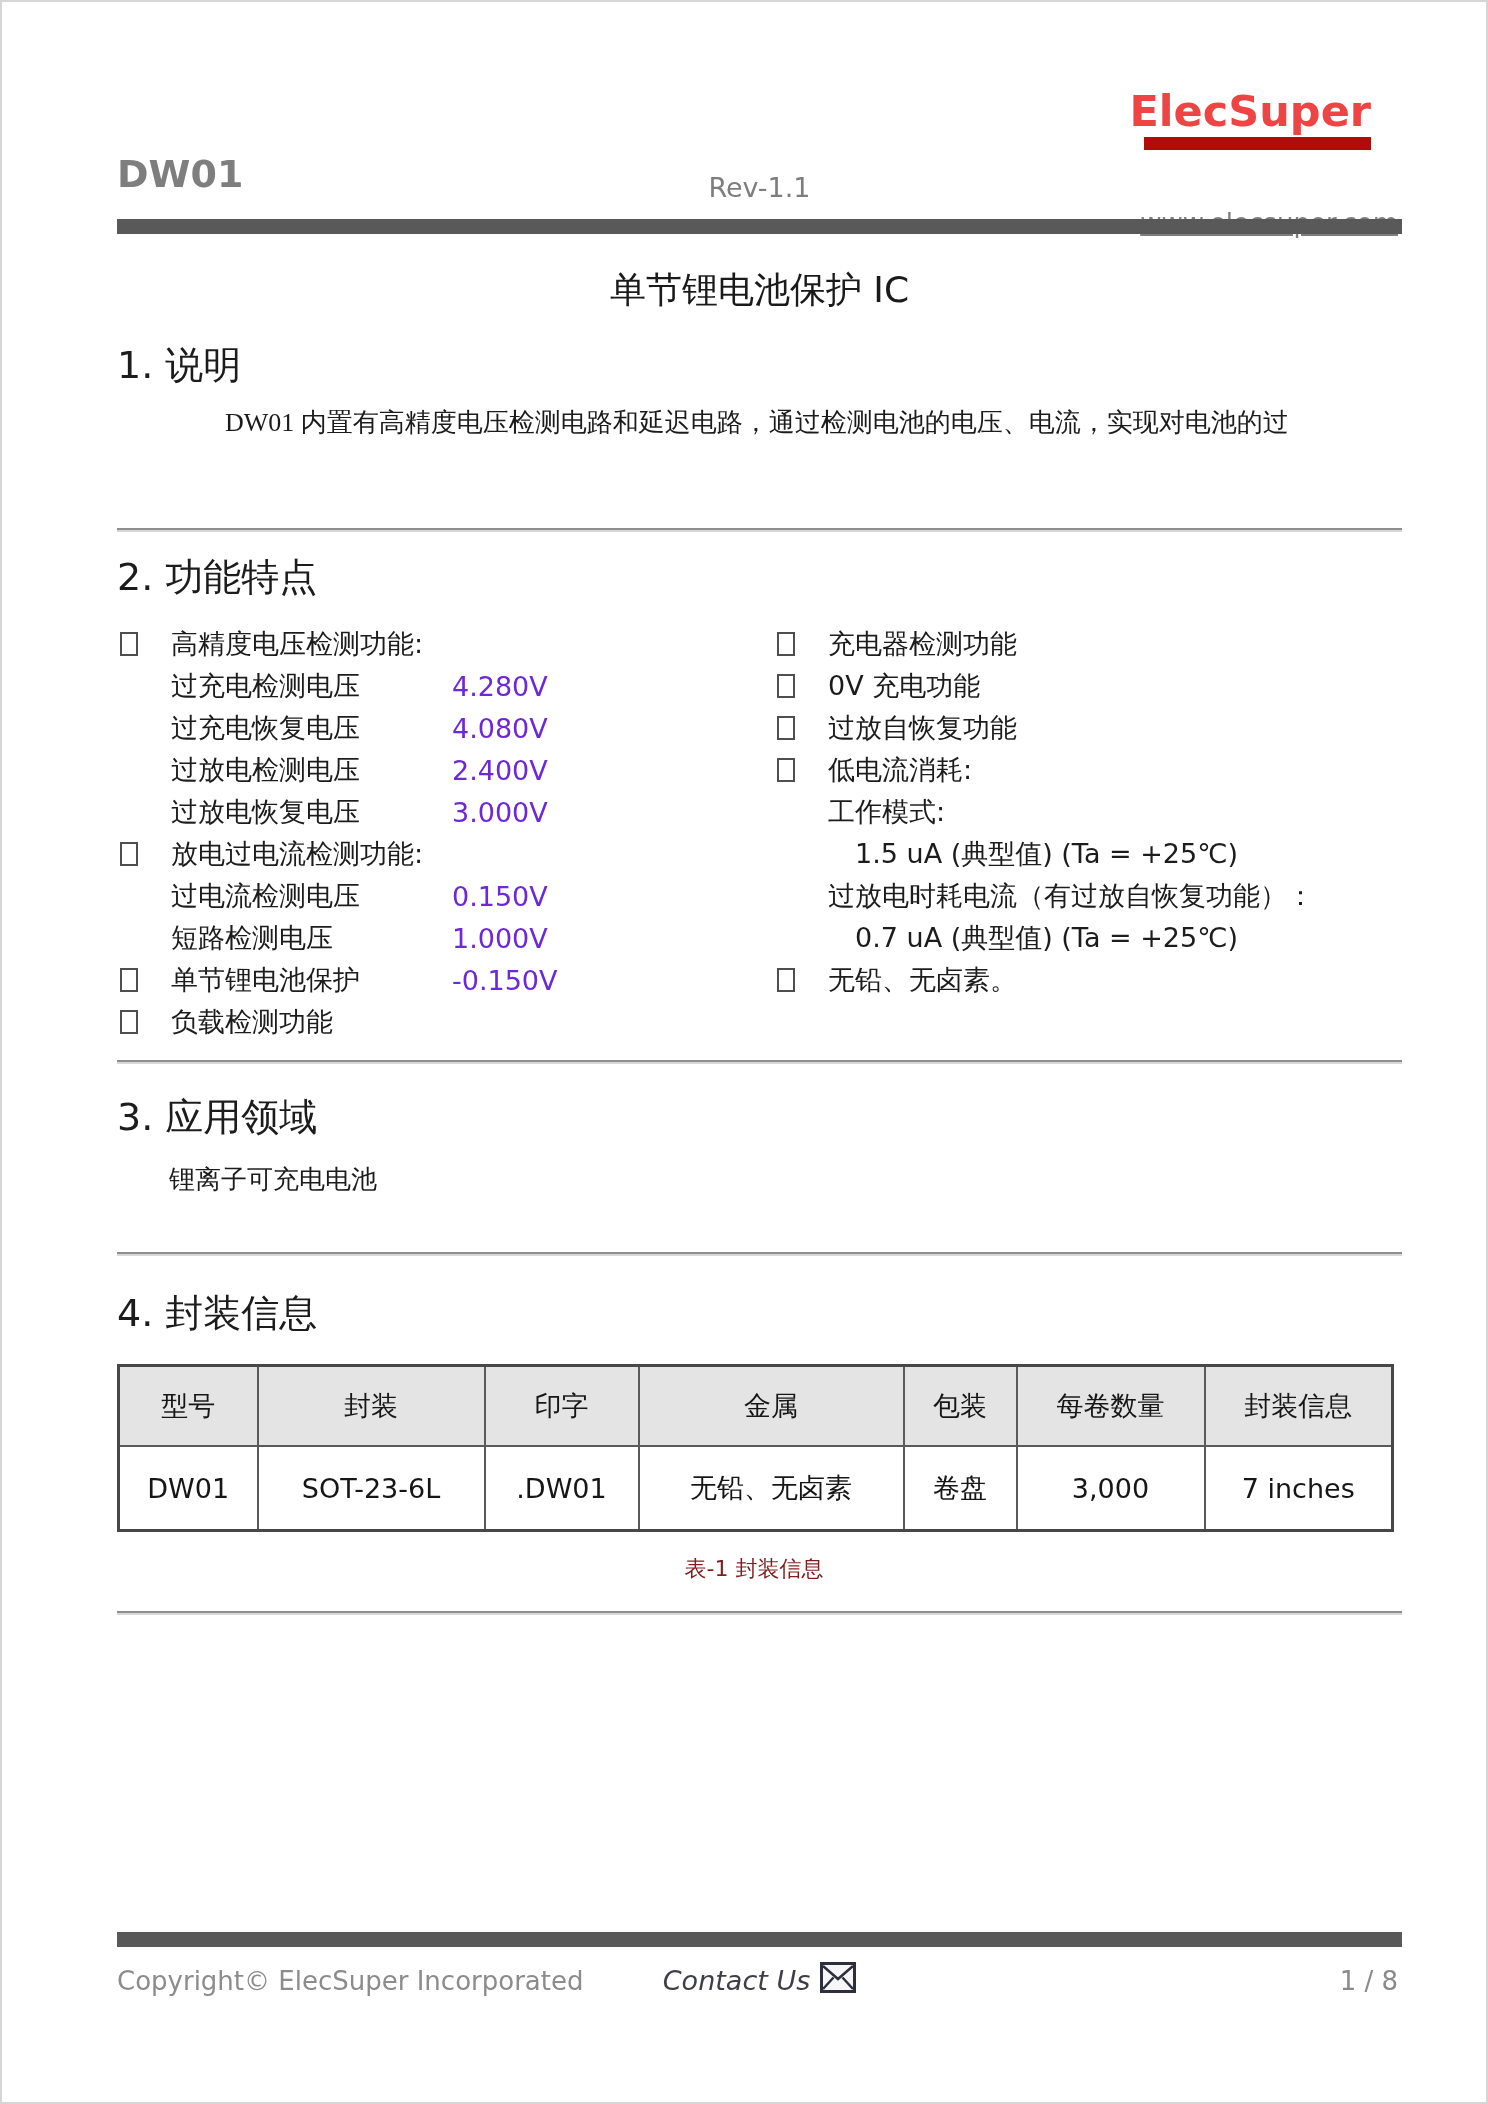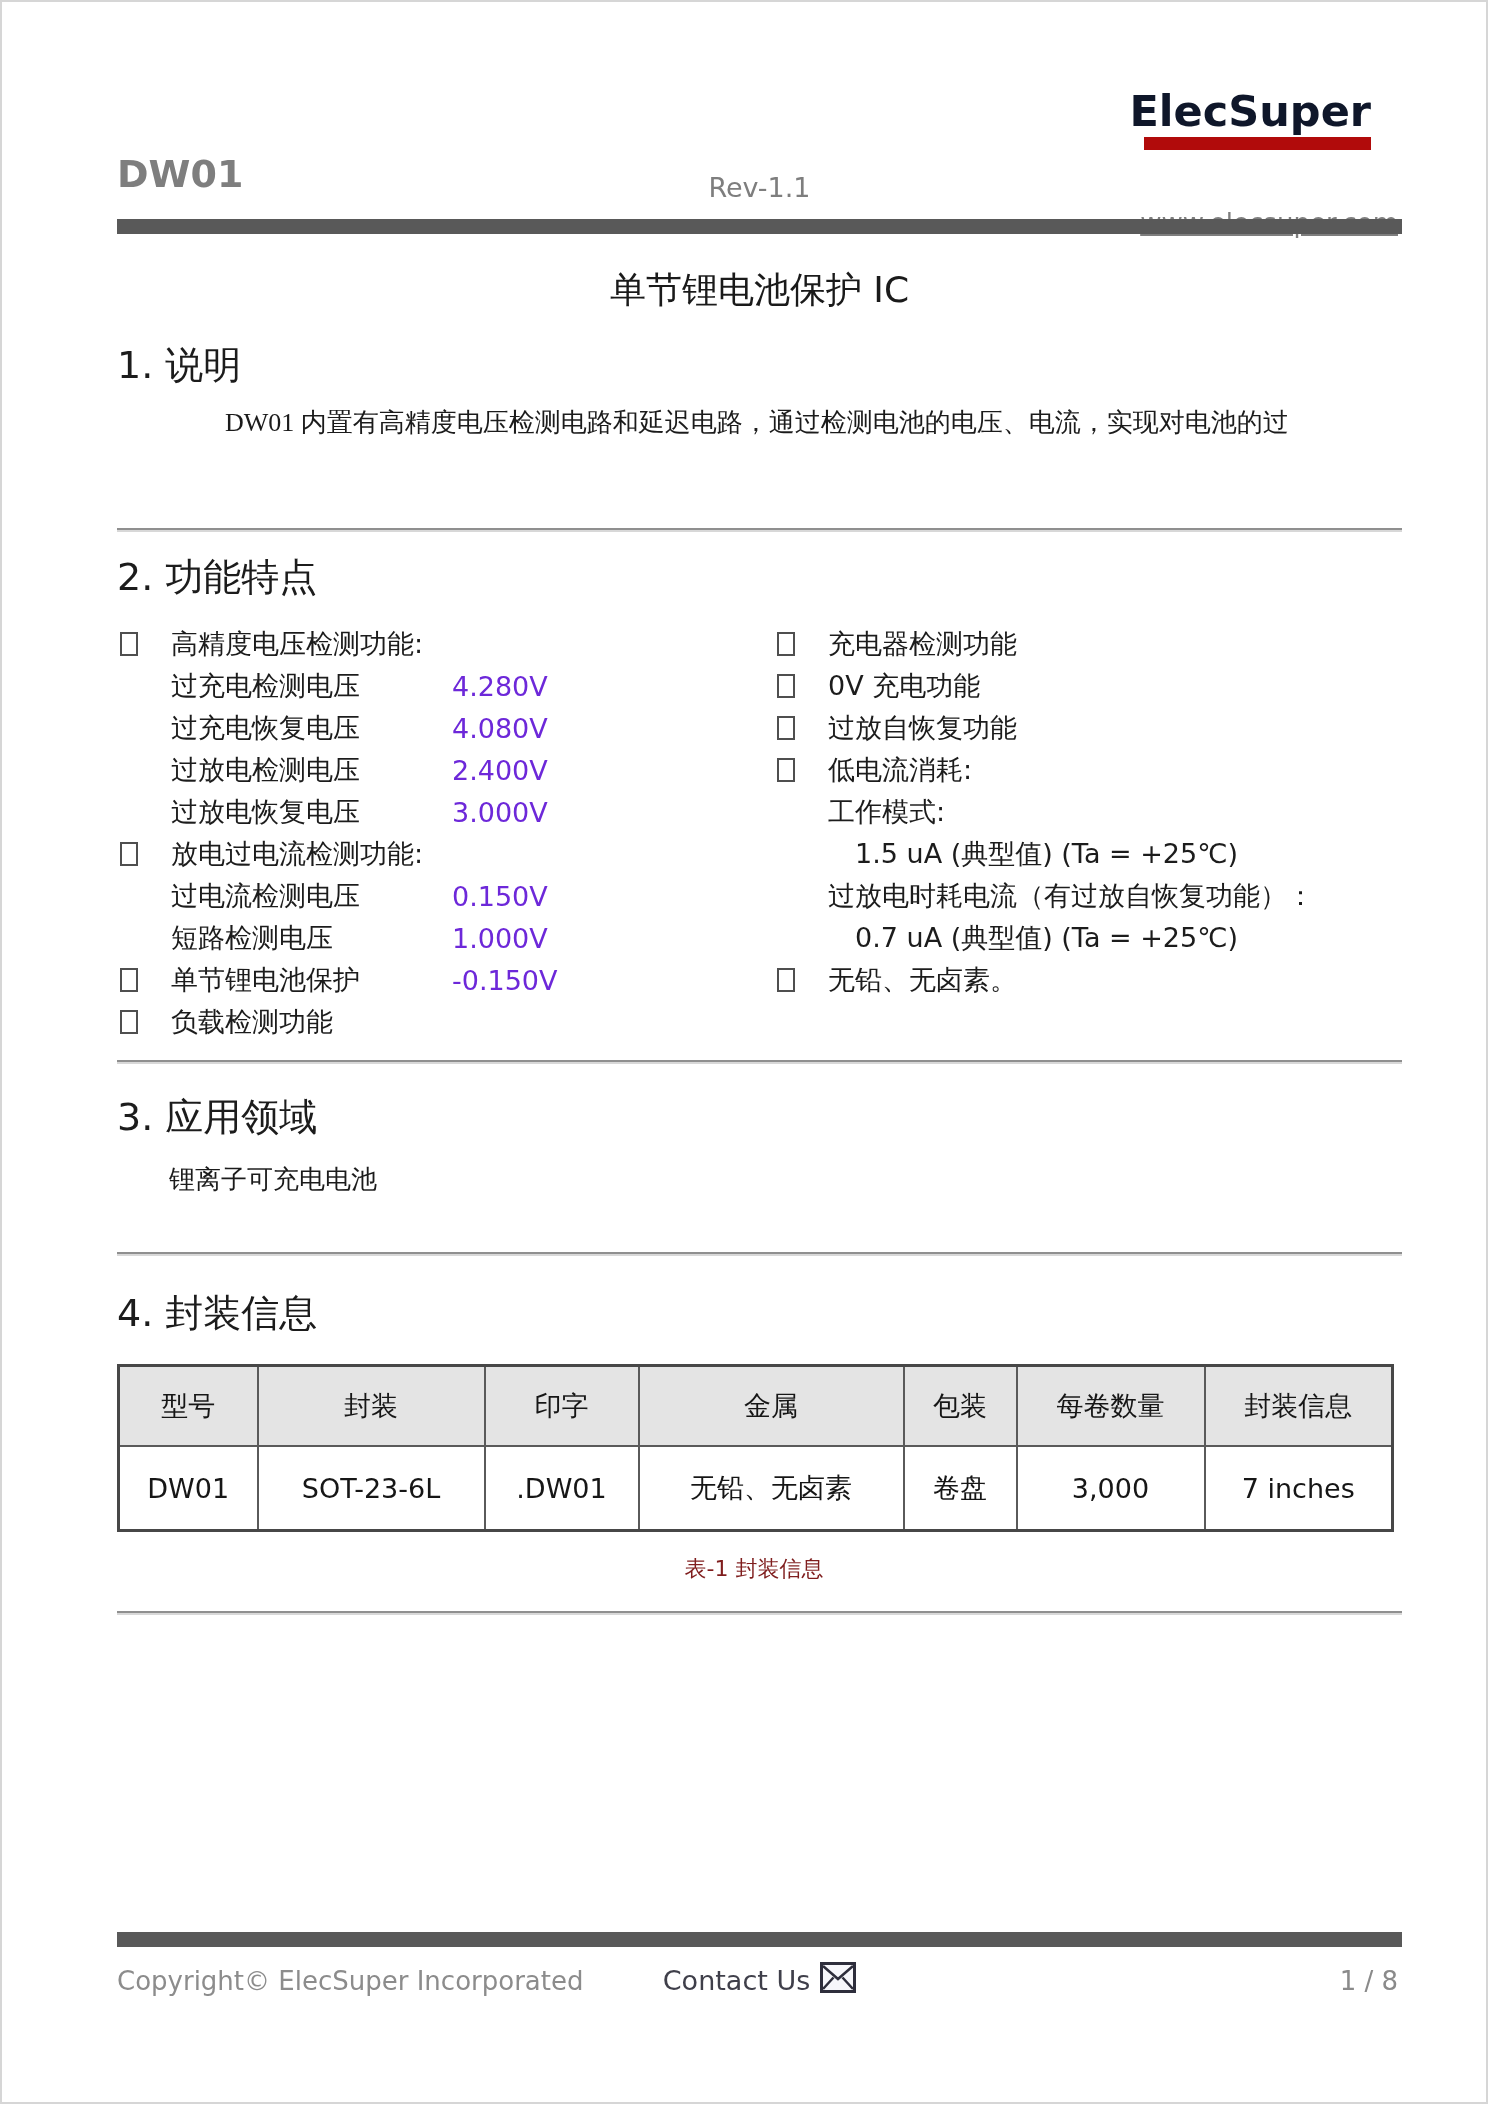--- a/index.html
+++ b/index.html
@@ -3,21 +3,21 @@
 <meta charset="utf-8">
 <style>
   html,body{margin:0;padding:0;background:#ffffff;}
   .page{
     position:relative; width:1488px; height:2104px; background:#ffffff;
     border:2px solid #d6d6d6; box-sizing:border-box; overflow:hidden;
     font-family:"DejaVu Sans","Liberation Sans",sans-serif; color:#1b1b1b;
   }
   
   .logo-text{position:absolute; right:115px; top:88px; font-size:43px; font-weight:bold;
-    color:#0f172a; letter-spacing:0px; line-height:1; white-space:nowrap;}
+    color:#ef4444; letter-spacing:0px; line-height:1; white-space:nowrap;}
   .logo-bar{position:absolute; right:115px; top:135px; width:227px; height:13px;}
   .hdr-part{position:absolute; left:115px; top:150px; font-size:38px; font-weight:bold; color:#7e7e7e; line-height:1.2;}
   .hdr-rev{position:absolute; left:115px; top:170px; width:1285px; text-align:center; font-size:27px; color:#7e7e7e;}
   .hdr-www{position:absolute; right:88px; top:172px; font-size:26px; color:#7e7e7e; text-decoration:underline; cursor:pointer;margin-top:34px;}
   .bar{position:absolute; left:115px; width:1285px; height:15px; background:#595959;}
   .bar-top{top:217px;}
   .bar-bottom{top:1930px;}
   .divider{position:absolute; left:115px; width:1285px; height:4px;
     background:linear-gradient(to bottom,#8f8f8f 0 50%,#d8d8d8 50% 100%);}
   
@@ -40,21 +40,21 @@
   .fvalue{position:absolute; left:335px; top:50%; transform:translateY(-50%); font-size:27px; color:#6d28d9; white-space:nowrap;}
   
   .pkg-table{position:absolute; left:115px; top:1362px; width:1274px; border-collapse:collapse;
     table-layout:fixed; font-size:27px; color:#161616; border:3px solid #474747;}
   .pkg-table th,.pkg-table td{border:2px solid #5a5a5a; text-align:center; padding:0; font-weight:normal; overflow:hidden; white-space:nowrap;}
   .pkg-table th{height:78px; background:#e4e4e4; border-bottom:1px solid #0f766e;}
   .pkg-table td{height:82px; background:#ffffff;}
   .tbl-caption{position:absolute; left:115px; top:1526px; width:1274px; text-align:center; font-size:22px; color:#7f1d1d;margin-top:26px;}
   
   .foot-copy{position:absolute; left:115px; top:1964px; font-size:26px; color:#8c8c8c; white-space:nowrap;}
-  .foot-contact{position:absolute; left:115px; top:1960px; width:1285px; text-align:center; font-size:27px; color:#3f3f4a;}
+  .foot-contact{position:absolute; left:115px; top:1960px; width:1285px; text-align:center; font-size:27px; color:#3f3f4a;font-style:italic;}
   .foot-contact .ct{vertical-align:middle; cursor:pointer;}
   .envelope{display:inline-block; vertical-align:middle; margin-left:10px; cursor:pointer;}
   .foot-page{position:absolute; right:88px; top:1964px; font-size:26px; color:#8a8a8a; white-space:nowrap;}
 </style>
 </head>
 <body>
 
 <div class="page">
 
   <div class="logo-text">ElecSuper</div>

